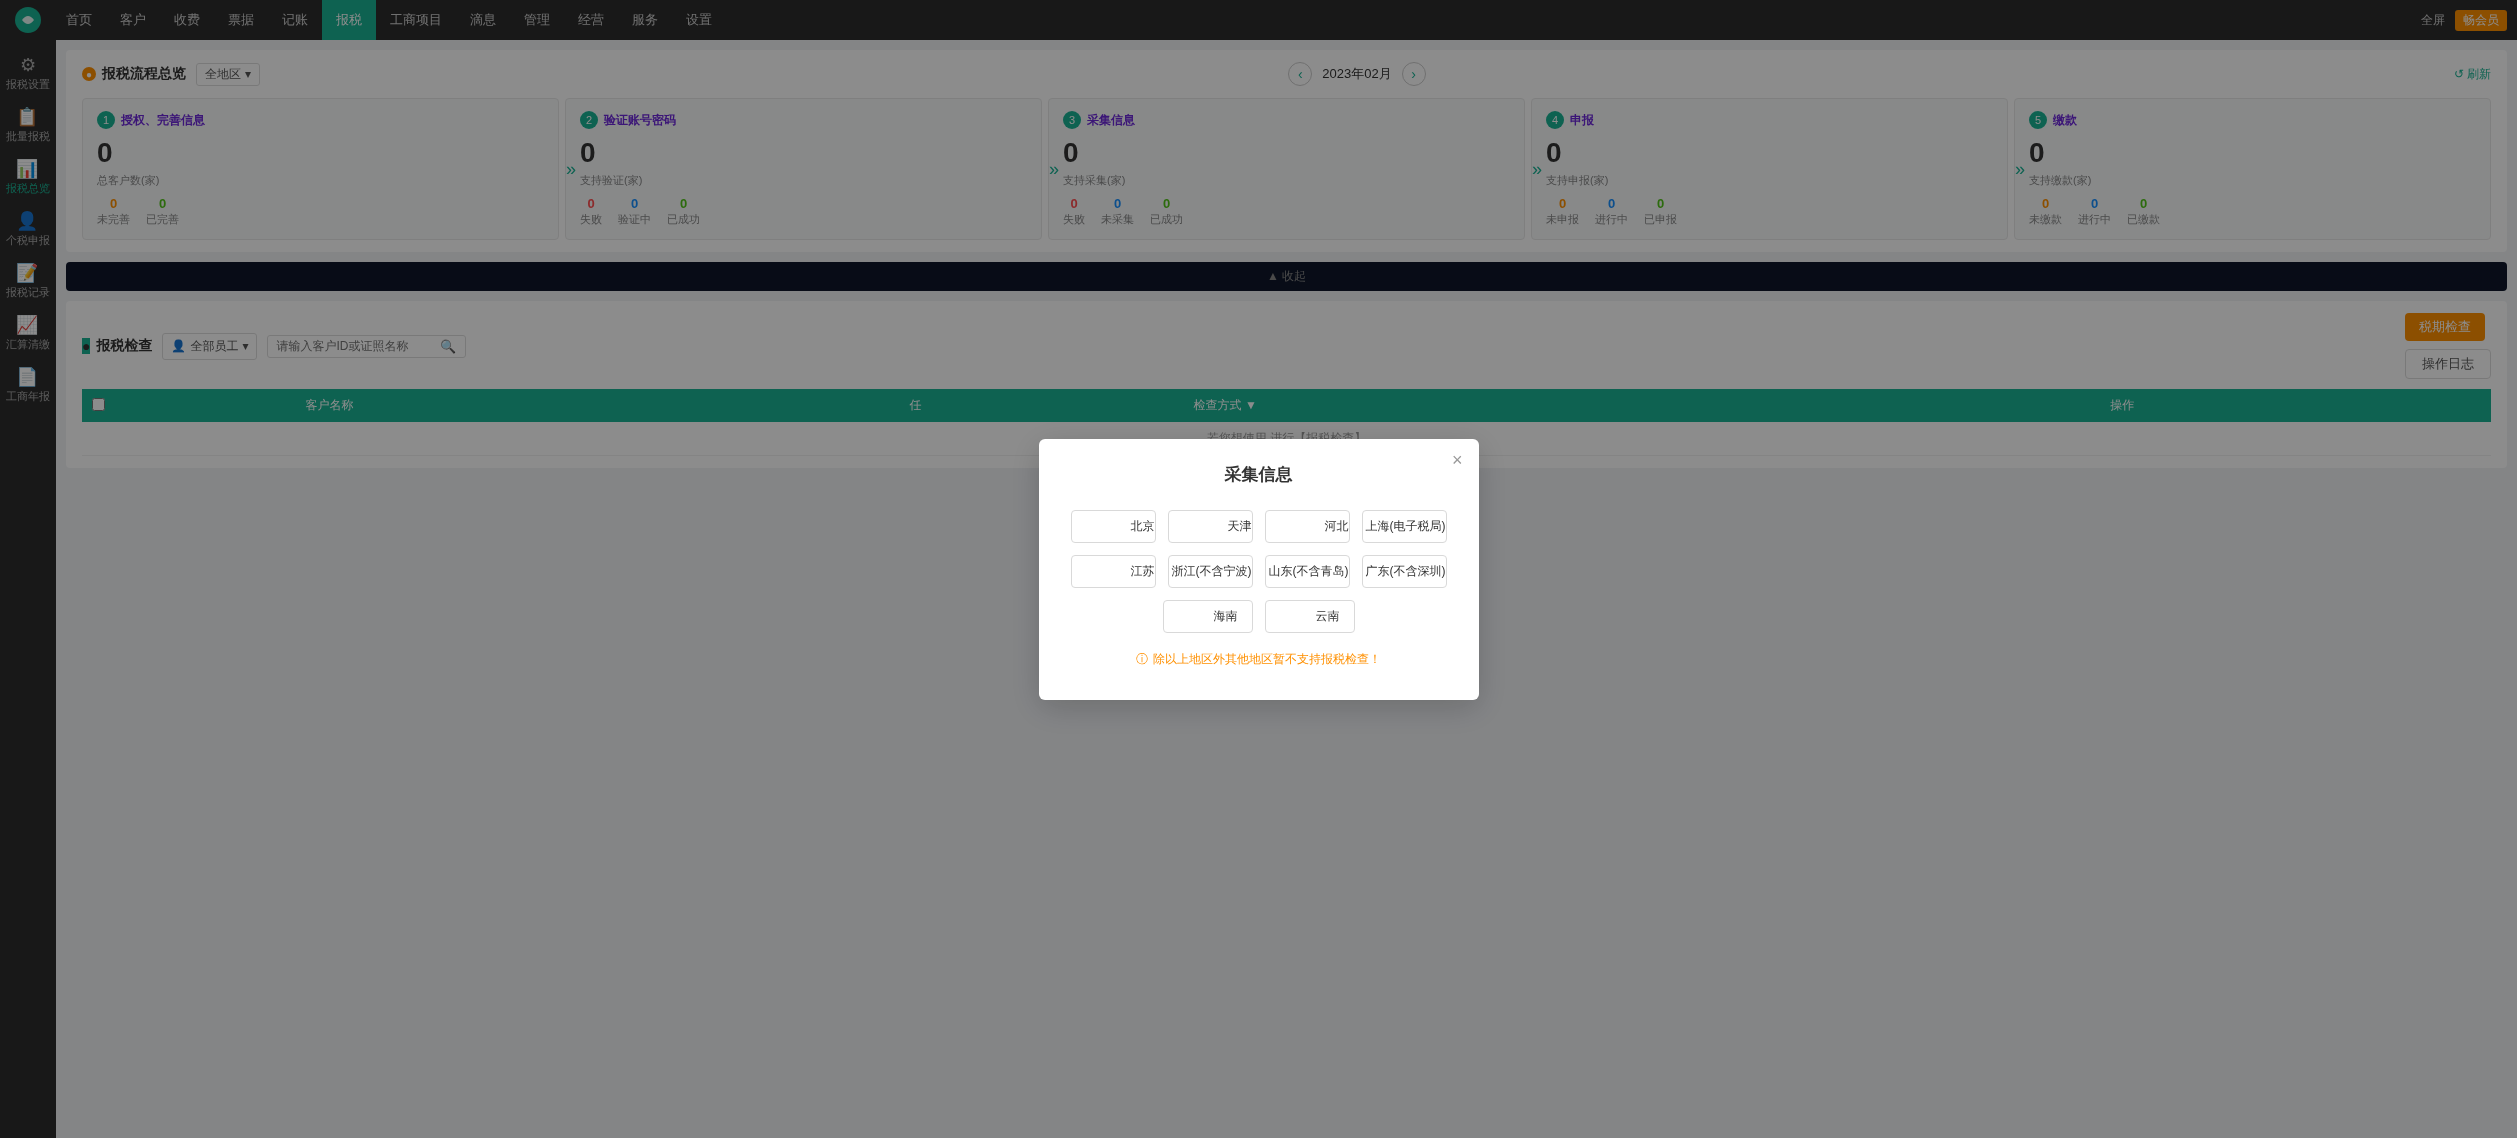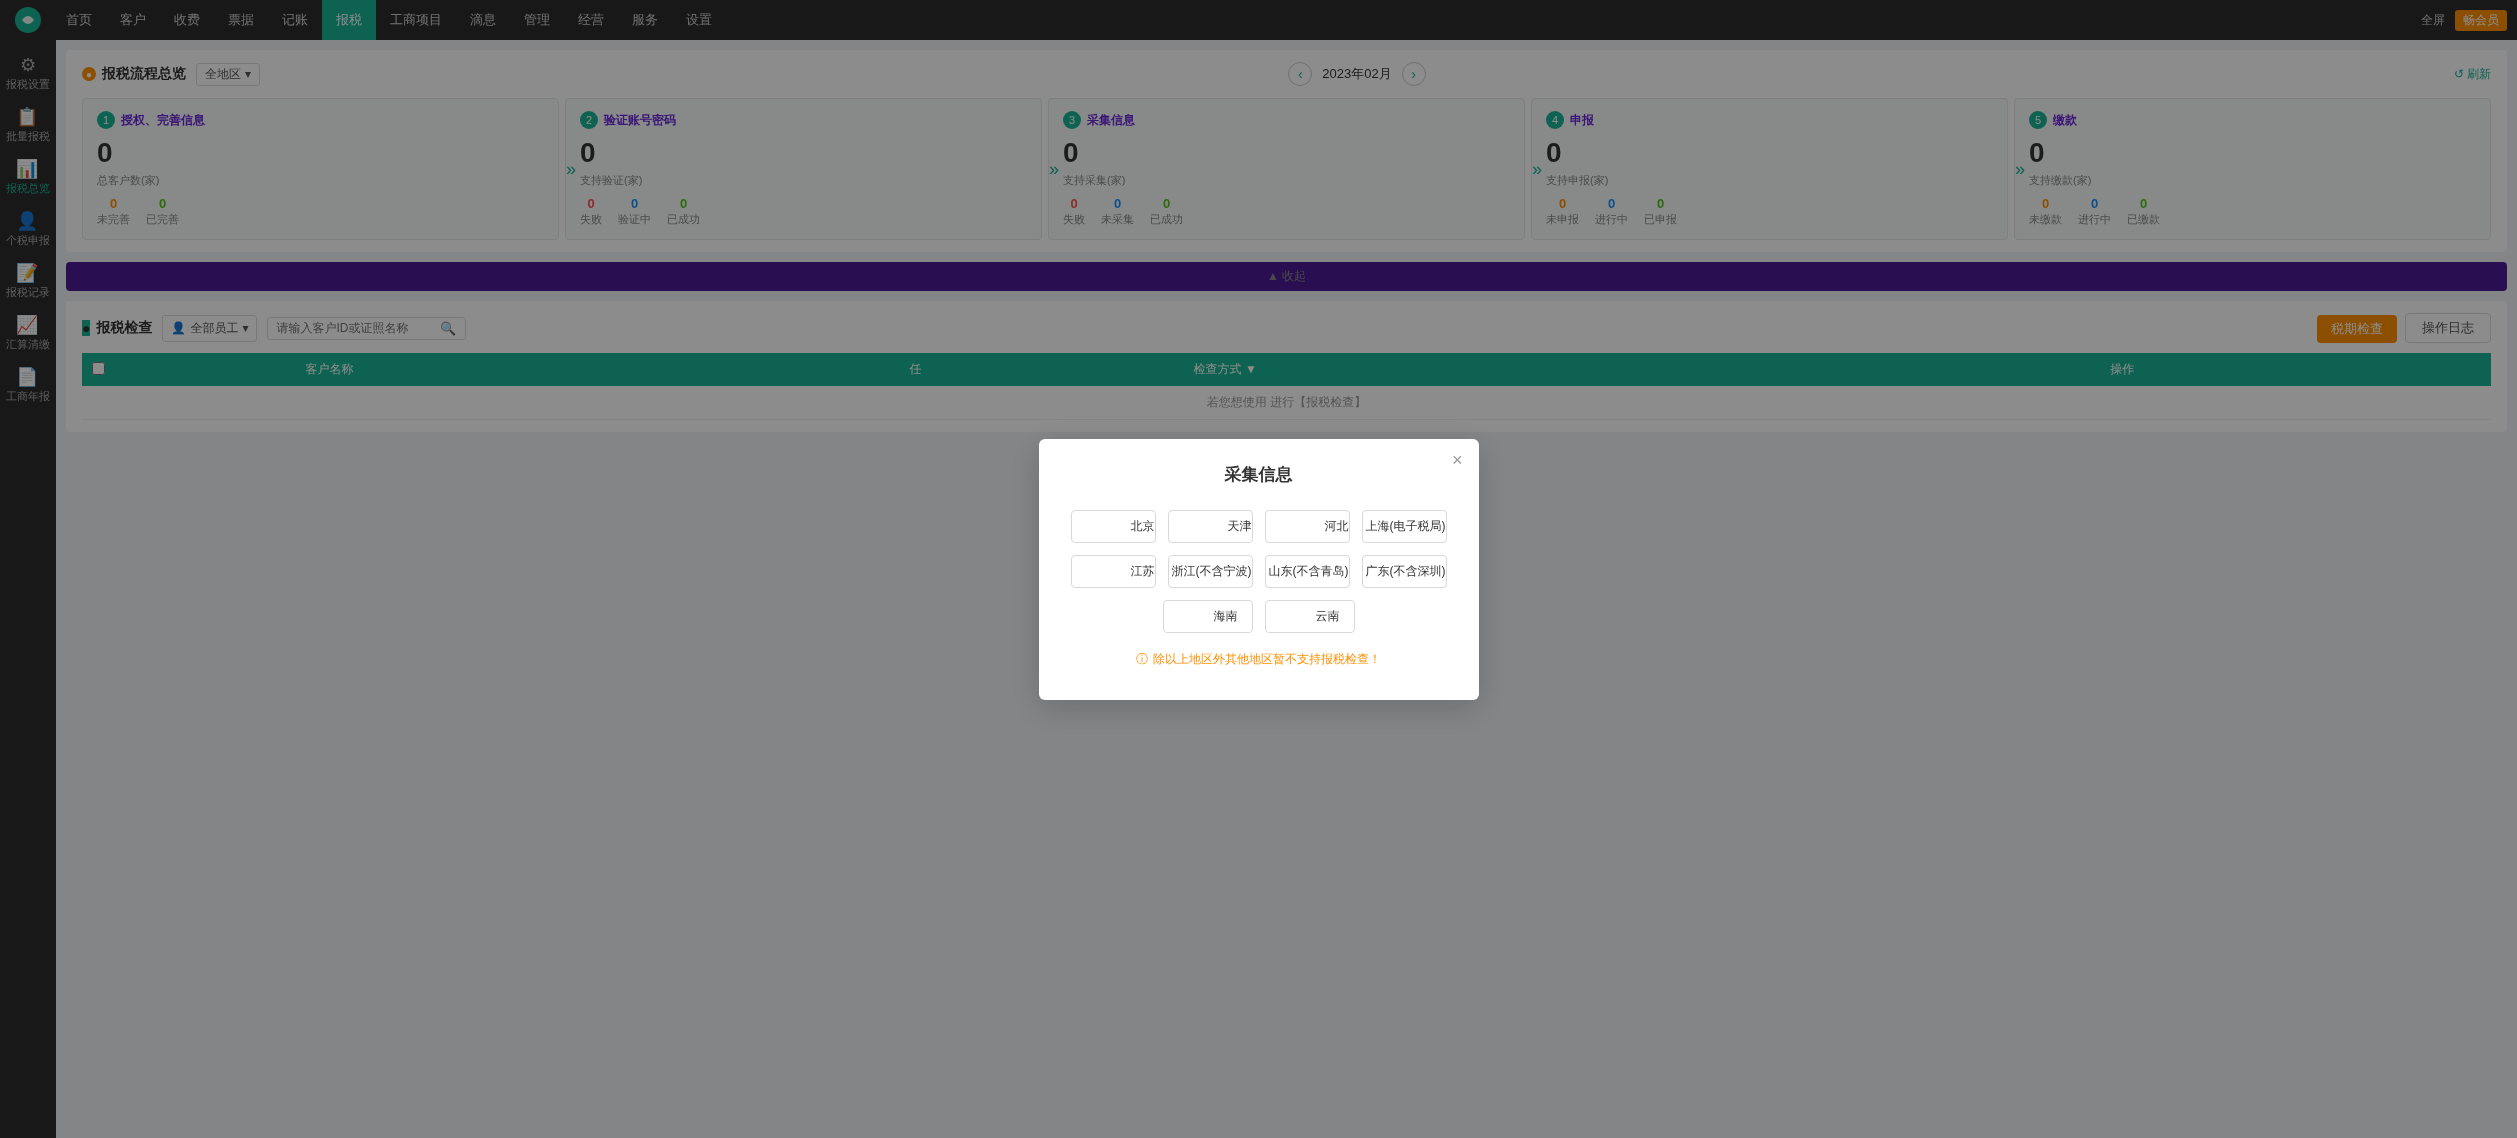--- a/index.html
+++ b/index.html
@@ -233,21 +233,21 @@
     .step-stat-val.blue { color: #1890ff; }
     .step-stat-val.orange { color: #ff9000; }
     .step-stat-label { color: #888; font-size: 11px; }
 
     .collapse-bar {
       text-align: center;
       padding: 6px;
       color: #888;
       cursor: pointer;
       font-size: 12px;
-      background: #4c1d95;
+      background: #0f172a;
       border-radius: 4px;
       margin-bottom: 10px;
     }
 
     
     .check-section {
       background: #fff;
       border-radius: 4px;
       padding: 12px 16px;
     }
@@ -260,23 +260,24 @@
     .check-title {
       font-size: 14px;
       font-weight: bold;
       color: #333;
       display: flex;
       align-items: center;
       gap: 6px;
     }
     .check-actions {
       display: flex;
-      align-items: flex-end;
+      align-items: flex-start;
       gap: 8px;
       margin-left: auto;
+      flex-direction: column;
     }
     .check-btn {
       background: #ff9000;
       color: #fff;
       padding: 5px 14px;
       border-radius: 4px;
       cursor: pointer;
       font-size: 13px;
       border: none;
     }

